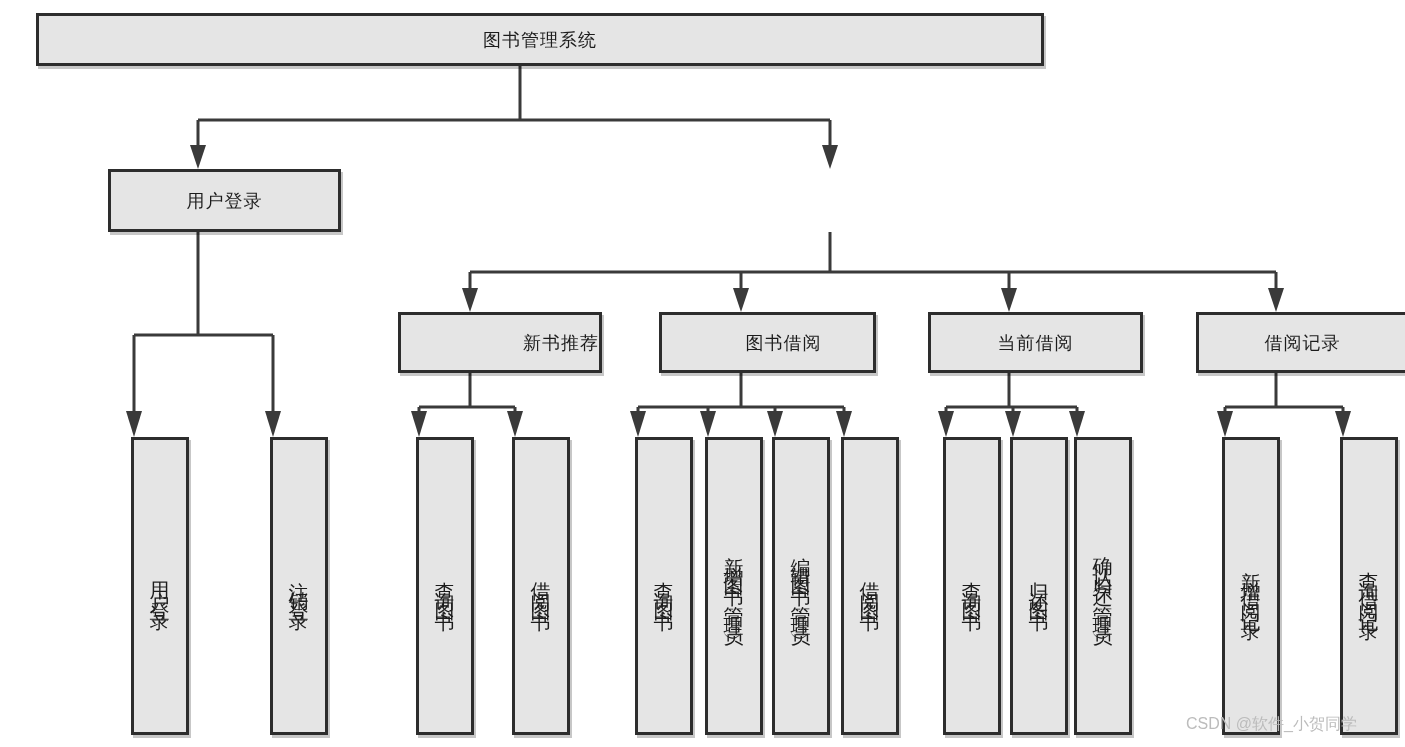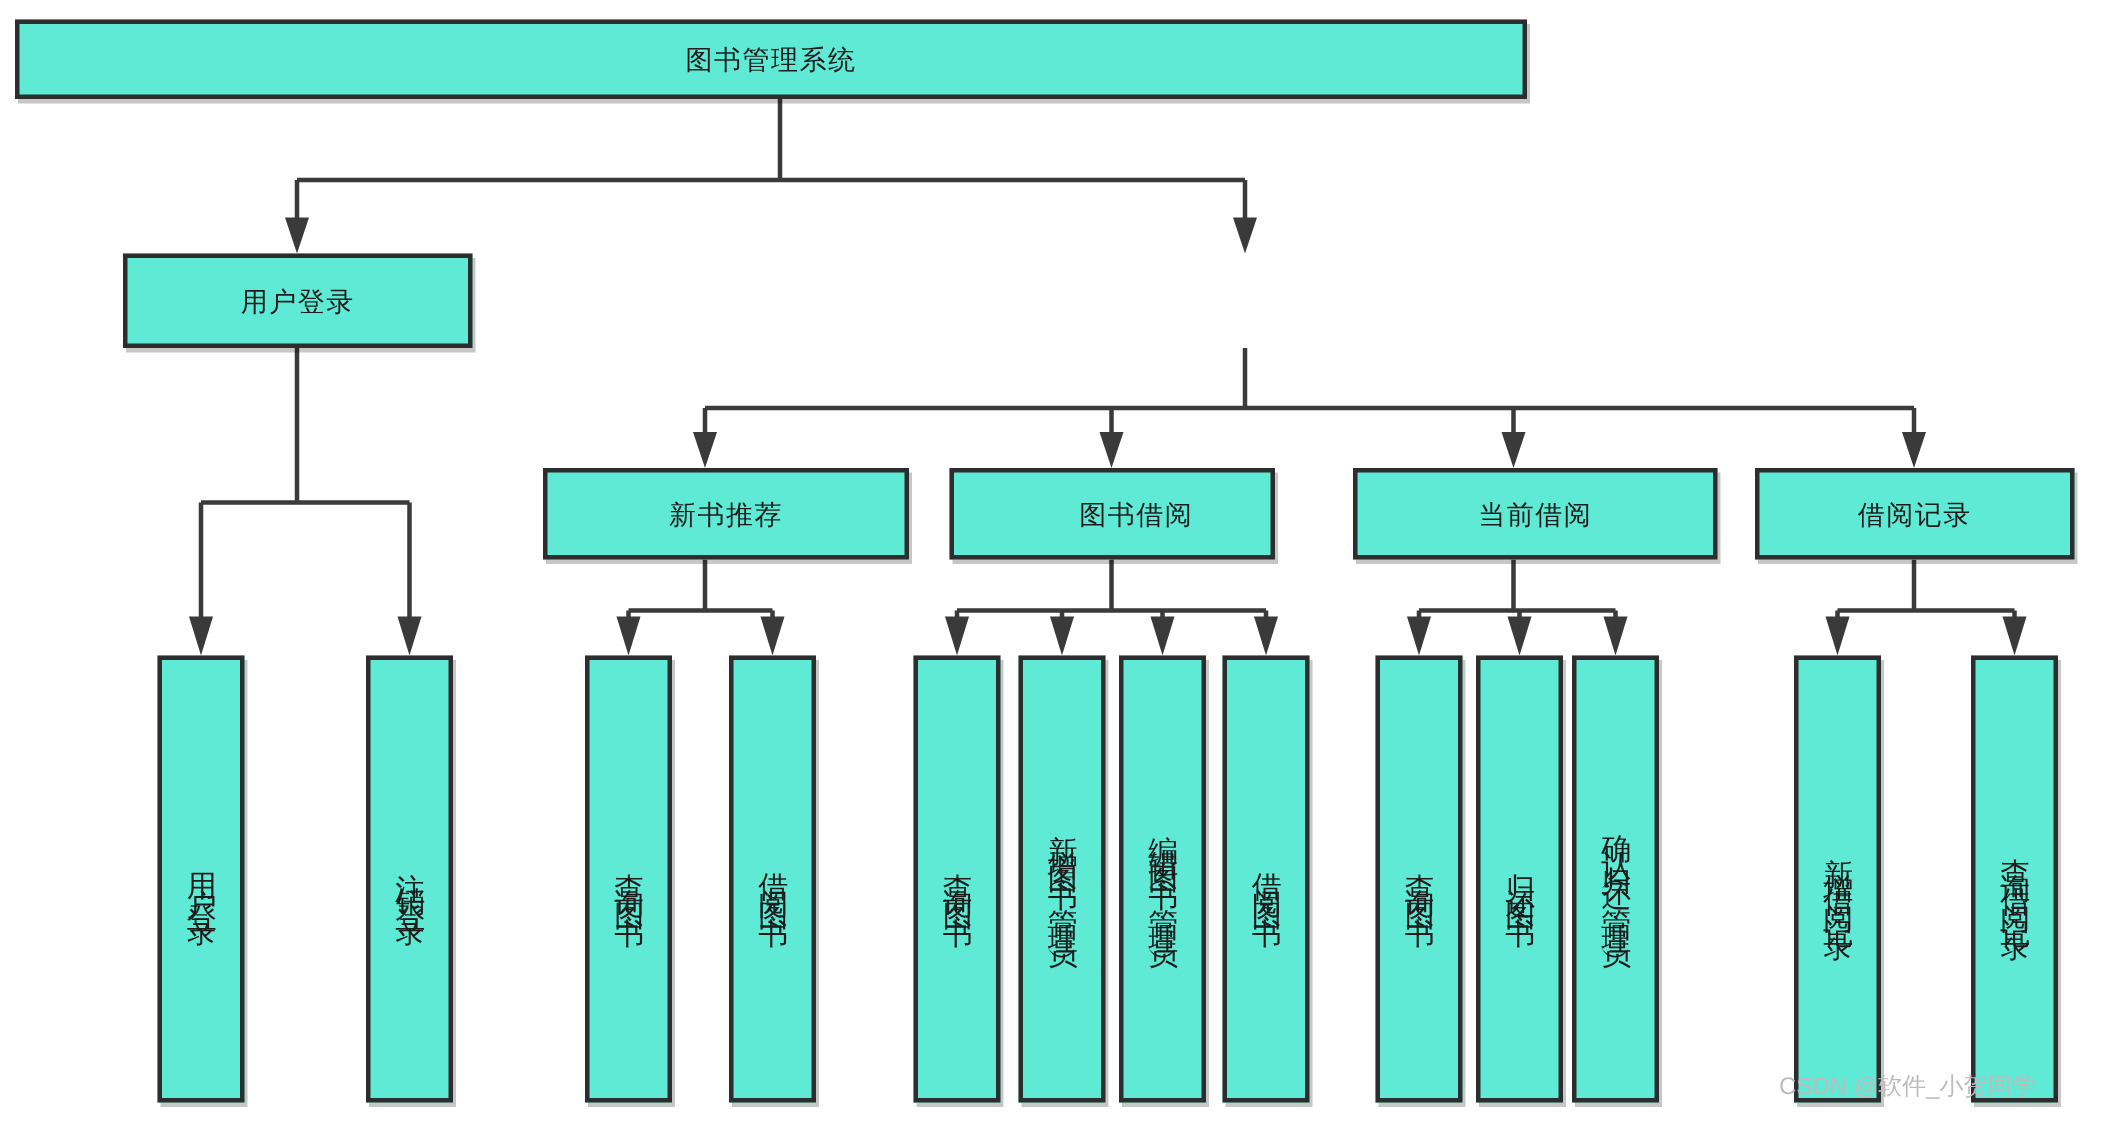--- a/index.html
+++ b/index.html
@@ -19,27 +19,28 @@
     background: var(--background);
     overflow: hidden;
   }
   .stage > svg.connectors {
     position: absolute;
     left: 0; top: 0;
     width: 1405px; height: 747px;
   }
   .box {
     position: absolute;
-    background: #5eead4;
+    background: #e5e5e5;
     border: 3px solid var(--box-border);
     box-shadow: 2px 3px 0 rgba(0,0,0,0.22);
     display: flex;
     align-items: center;
     justify-content: center;
     color: var(--text);
+    margin-left: 26px;
   }
   .hbox span {
     font-size: 18px;
     letter-spacing: 1px;
     white-space: nowrap;
   }
   .vbox .vtext {
     writing-mode: vertical-rl;
     text-orientation: mixed;
     font-size: 20px;
@@ -95,27 +96,27 @@
   </svg>
 
   <div class="box hbox" style="left:10px; top:13px; width:1008px; height:53px;">
     <span>图书管理系统</span>
   </div>
 
   <div class="box hbox" style="left:82px; top:169px; width:233px; height:63px;">
     <span>用户登录</span>
   </div>
 
-  <div class="box hbox" style="left:362px; top:312px; width:244px; height:61px;">
+  <div class="box hbox" style="left:372px; top:312px; width:204px; height:61px;justify-content:flex-end;">
     <span>新书推荐</span>
   </div>
   <div class="box hbox" style="left:633px; top:312px; width:217px; height:61px;padding-left:32px;">
     <span>图书借阅</span>
   </div>
-  <div class="box hbox" style="left:902px; top:312px; width:243px; height:61px;">
+  <div class="box hbox" style="left:902px; top:312px; width:215px; height:61px;">
     <span>当前借阅</span>
   </div>
   <div class="box hbox" style="left:1170px; top:312px; width:213px; height:61px;">
     <span>借阅记录</span>
   </div>
 
   <div class="box vbox" style="left:105px; top:437px; width:58px; height:298px;">
     <span class="vtext">用户登录</span>
   </div>
   <div class="box vbox" style="left:244px; top:437px; width:58px; height:298px;">

